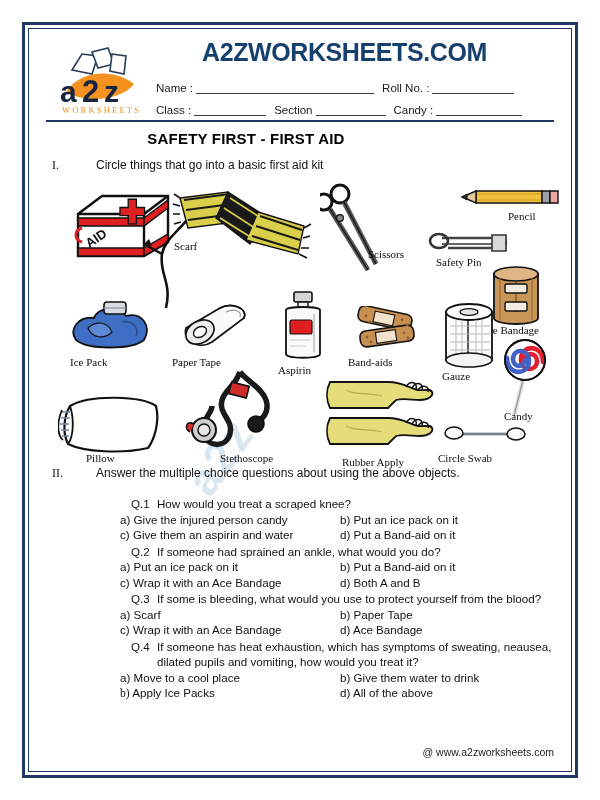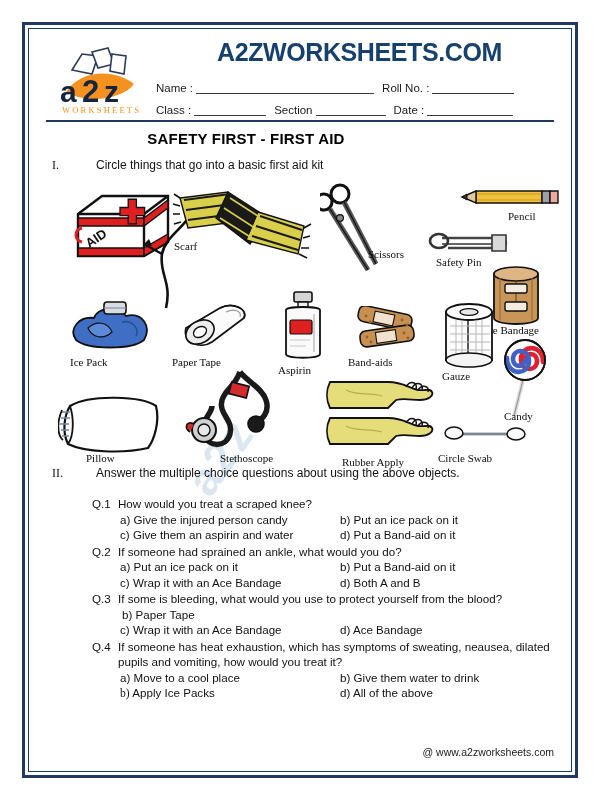--- a/index.html
+++ b/index.html
@@ -74,21 +74,21 @@
   }
   .logo {
     position: absolute;
     left: 6px;
     top: 4px;
     width: 96px;
     height: 76px;
   }
   .site-title {
     position: absolute;
-    left: 171px;
+    left: 156px;
     top: 2px;
     font-size: 25px;
     font-weight: bold;
     color: #16406e;
     letter-spacing: -0.4px;
     white-space: nowrap;
   }
   .fields {
     position: absolute;
     left: 110px;
@@ -174,20 +174,21 @@
   }
   .q-block { margin-bottom: 1px; }
   .q-line {
     display: flex;
     align-items: flex-start;
     line-height: 15.5px;
   }
   .q-tag {
     width: 26px;
     flex: 0 0 26px;
+    margin-left: 39px;
   }
   .q-text { flex: 1 1 auto; }
   .opt-row {
     display: flex;
     line-height: 15.5px;
     padding-left: 26px;
   }
   .opt {
     width: 50%;
     box-sizing: border-box;
@@ -247,21 +248,21 @@
         <span class="field-label">Name :</span>
         <span class="rule name"></span>
         <span class="field-label">Roll No. :</span>
         <span class="rule roll"></span>
       </div>
       <div class="field-row">
         <span class="field-label">Class :</span>
         <span class="rule class"></span>
         <span class="field-label">Section</span>
         <span class="rule section"></span>
-        <span class="field-label">Date :</span>
+        <span class="field-label">Candy :</span>
         <span class="rule date"></span>
       </div>
     </div>
   </div>
 
   <div class="ws-title">SAFETY FIRST - FIRST AID</div>
 
   <div class="section-num" style="left:22px; top:128px;">I.</div>
   <div class="section-line" style="left:66px; top:128px;">Circle things that go into a basic first aid kit</div>
 
@@ -567,20 +568,24 @@
         </span>
       </div>
     </div>
 
     <div class="q-block">
       <div class="q-line">
         <span class="q-tag">Q.3</span>
         <span class="q-text">If some is bleeding, what would you use to protect yourself from the blood?</span>
       </div>
       <div class="opt-row">
+        <span class="opt left">
+          <span>a)</span>
+          <span>Scarf</span>
+        </span>
         <span class="opt right">
           <span>b)</span>
           <span>Paper Tape</span>
         </span>
       </div>
       <div class="opt-row">
         <span class="opt left">
           <span>c)</span>
           <span>Wrap it with an Ace Bandage</span>
         </span>

